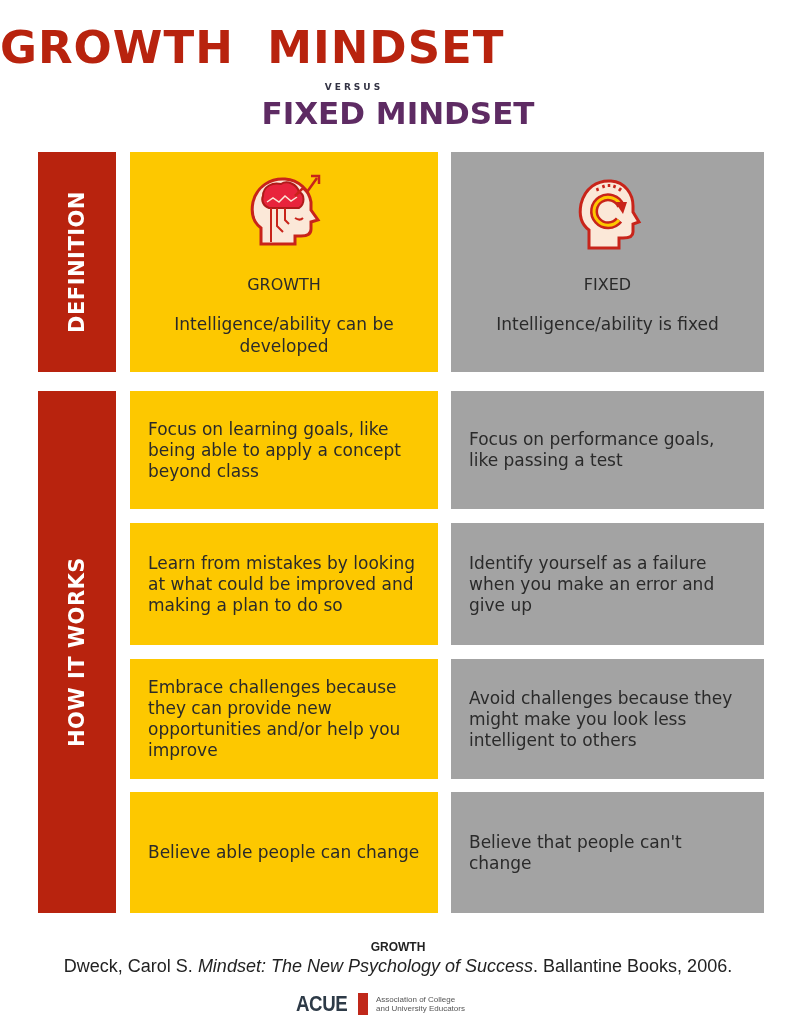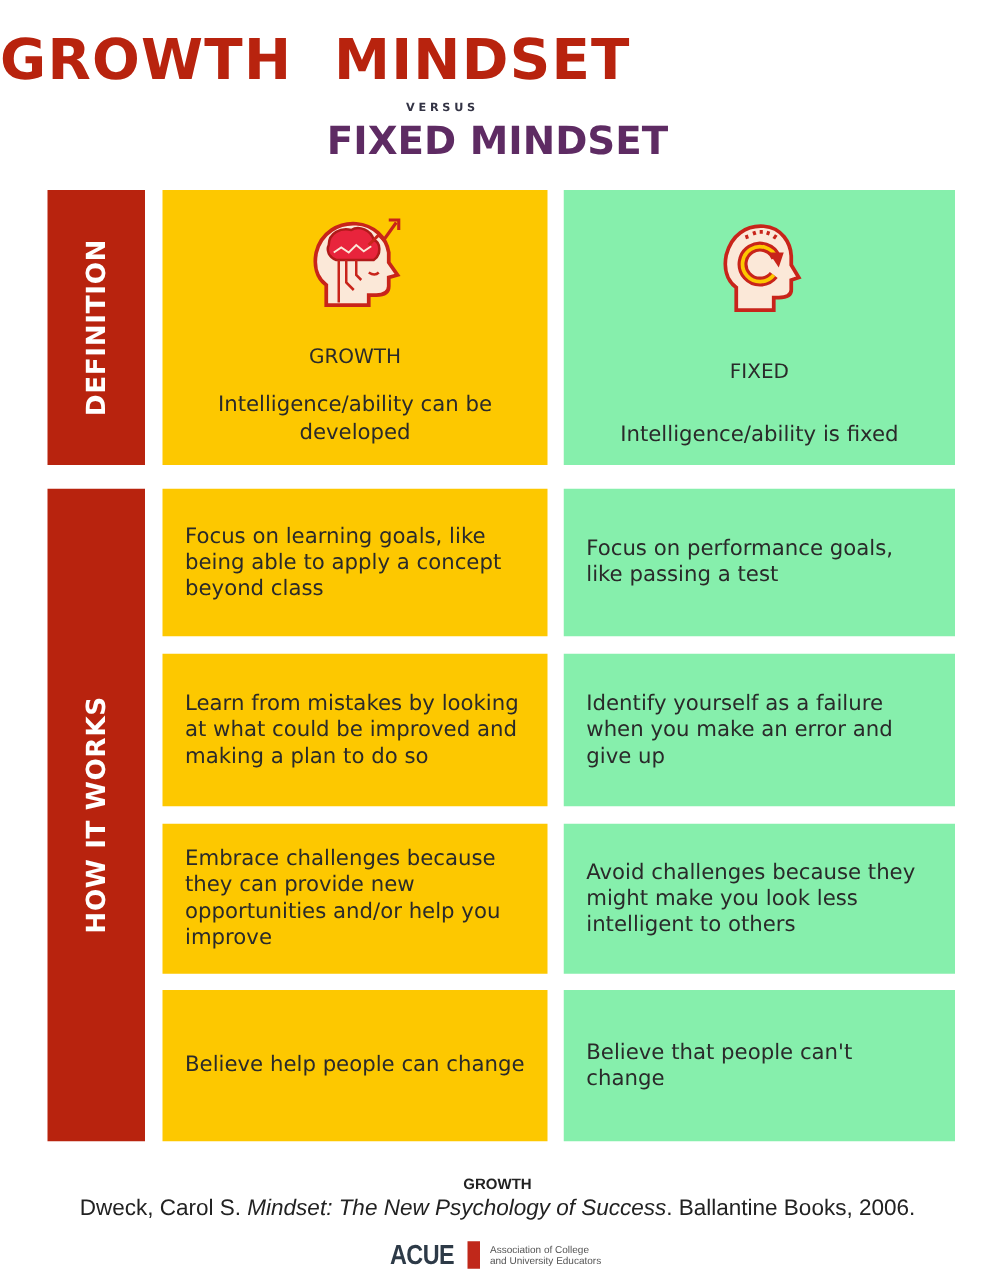--- a/index.html
+++ b/index.html
@@ -6,36 +6,36 @@
   body { width: 796px; height: 1024px; position: relative; overflow: hidden; font-family: "DejaVu Sans", sans-serif; }
   .title-main { position: absolute; top: 24px; left: 0; width: 796px; text-align: left; font-weight: 900; font-size: 45px; letter-spacing: 1px; color: #b8230e; line-height: 48px; font-family: "DejaVu Sans", sans-serif; }
   .title-versus { position: absolute; top: 82px; left: 0; width: 708px; text-align: center; font-weight: 700; font-size: 9px; letter-spacing: 3px; color: #333344; }
   .title-fixed { position: absolute; top: 95px; left: 0; width: 796px; text-align: center; font-weight: 900; font-size: 31px; color: #5e2b63; line-height: 36px; }
 
   .side { position: absolute; left: 38px; width: 78px; background: #b8230e; display: flex; align-items: center; justify-content: center; }
   .side span { transform: rotate(-90deg); white-space: nowrap; color: #ffffff; font-weight: 700; font-size: 21px; letter-spacing: 0.5px; }
 
   .cell { position: absolute; box-sizing: border-box; display: flex; flex-direction: column; justify-content: center; color: #2a2a2a; font-weight: 400; font-size: 17px; line-height: 21px; }
   .g { left: 130px; width: 308px; background: #fdc800; padding: 0 18px 0 18px; }
-  .f { left: 451px; width: 313px; background: #86efac; padding: 0 18px 0 18px; gap: 12px; }
+  .f { left: 451px; width: 313px; background: #a3a3a3; padding: 0 18px 0 18px; }
 
   .def { top: 152px; height: 220px; align-items: center; justify-content: flex-start; text-align: center; padding-top: 14px; }
   .def .icon { width: 90px; height: 90px; margin-bottom: 18px; }
   .def .head { font-size: 16px; margin-bottom: 18px; }
   .def .desc { font-size: 17px; line-height: 22px; }
 
   .r1 { top: 391px; height: 118px; }
   .r2 { top: 523px; height: 122px; }
   .r3 { top: 659px; height: 120px; }
   .r4 { top: 792px; height: 121px; }
 
   .source { position: absolute; top: 940px; left: 0; width: 796px; text-align: center; }
   .source .lbl { font-weight: 700; font-size: 12px; color: #222; font-family: "Liberation Sans", sans-serif; }
   .source .cite { font-size: 18px; color: #222; margin-top: 2px; font-family: "Liberation Sans", sans-serif; }
-  .logo { position: absolute; top: 991px; left: 312px; display: flex; align-items: center; gap: 4px; }
+  .logo { position: absolute; top: 991px; left: 296px; display: flex; align-items: center; gap: 4px; }
   .logo .acue { font-family: "Liberation Sans", sans-serif; font-weight: 700; font-size: 22px; color: #2d3a47; letter-spacing: -0.5px; transform: scaleX(0.85); transform-origin: left; width: 58px; }
   .logo .flag { width: 10px; height: 22px; background: #c0281a; position: relative; }
   .logo .tag { font-family: "Liberation Sans", sans-serif; font-size: 8px; line-height: 9px; color: #555; margin-left: 4px; }
 </style>
 </head>
 <body>
 
 <div class="title-main" style="white-space:pre">GROWTH  MINDSET</div>
 <div class="title-versus">VERSUS</div>
 <div class="title-fixed">FIXED MINDSET</div>
@@ -88,21 +88,21 @@
   </div>
 
 <div class="cell g r3">
     <div>Embrace challenges because they can provide new opportunities and/or help you improve</div>
   </div>
 <div class="cell f r3">
     <div>Avoid challenges because they might make you look less intelligent to others</div>
   </div>
 
 <div class="cell g r4">
-    <div>Believe help people can change</div>
+    <div>Believe able people can change</div>
   </div>
 <div class="cell f r4">
     <div>Believe that people can't change</div>
   </div>
 
 <div class="source">
   <div class="lbl">GROWTH</div>
   <div class="cite"><span>Dweck, Carol S. </span><i>Mindset: The New Psychology of Success</i><span>. Ballantine Books, 2006.</span></div>
 </div>
 

